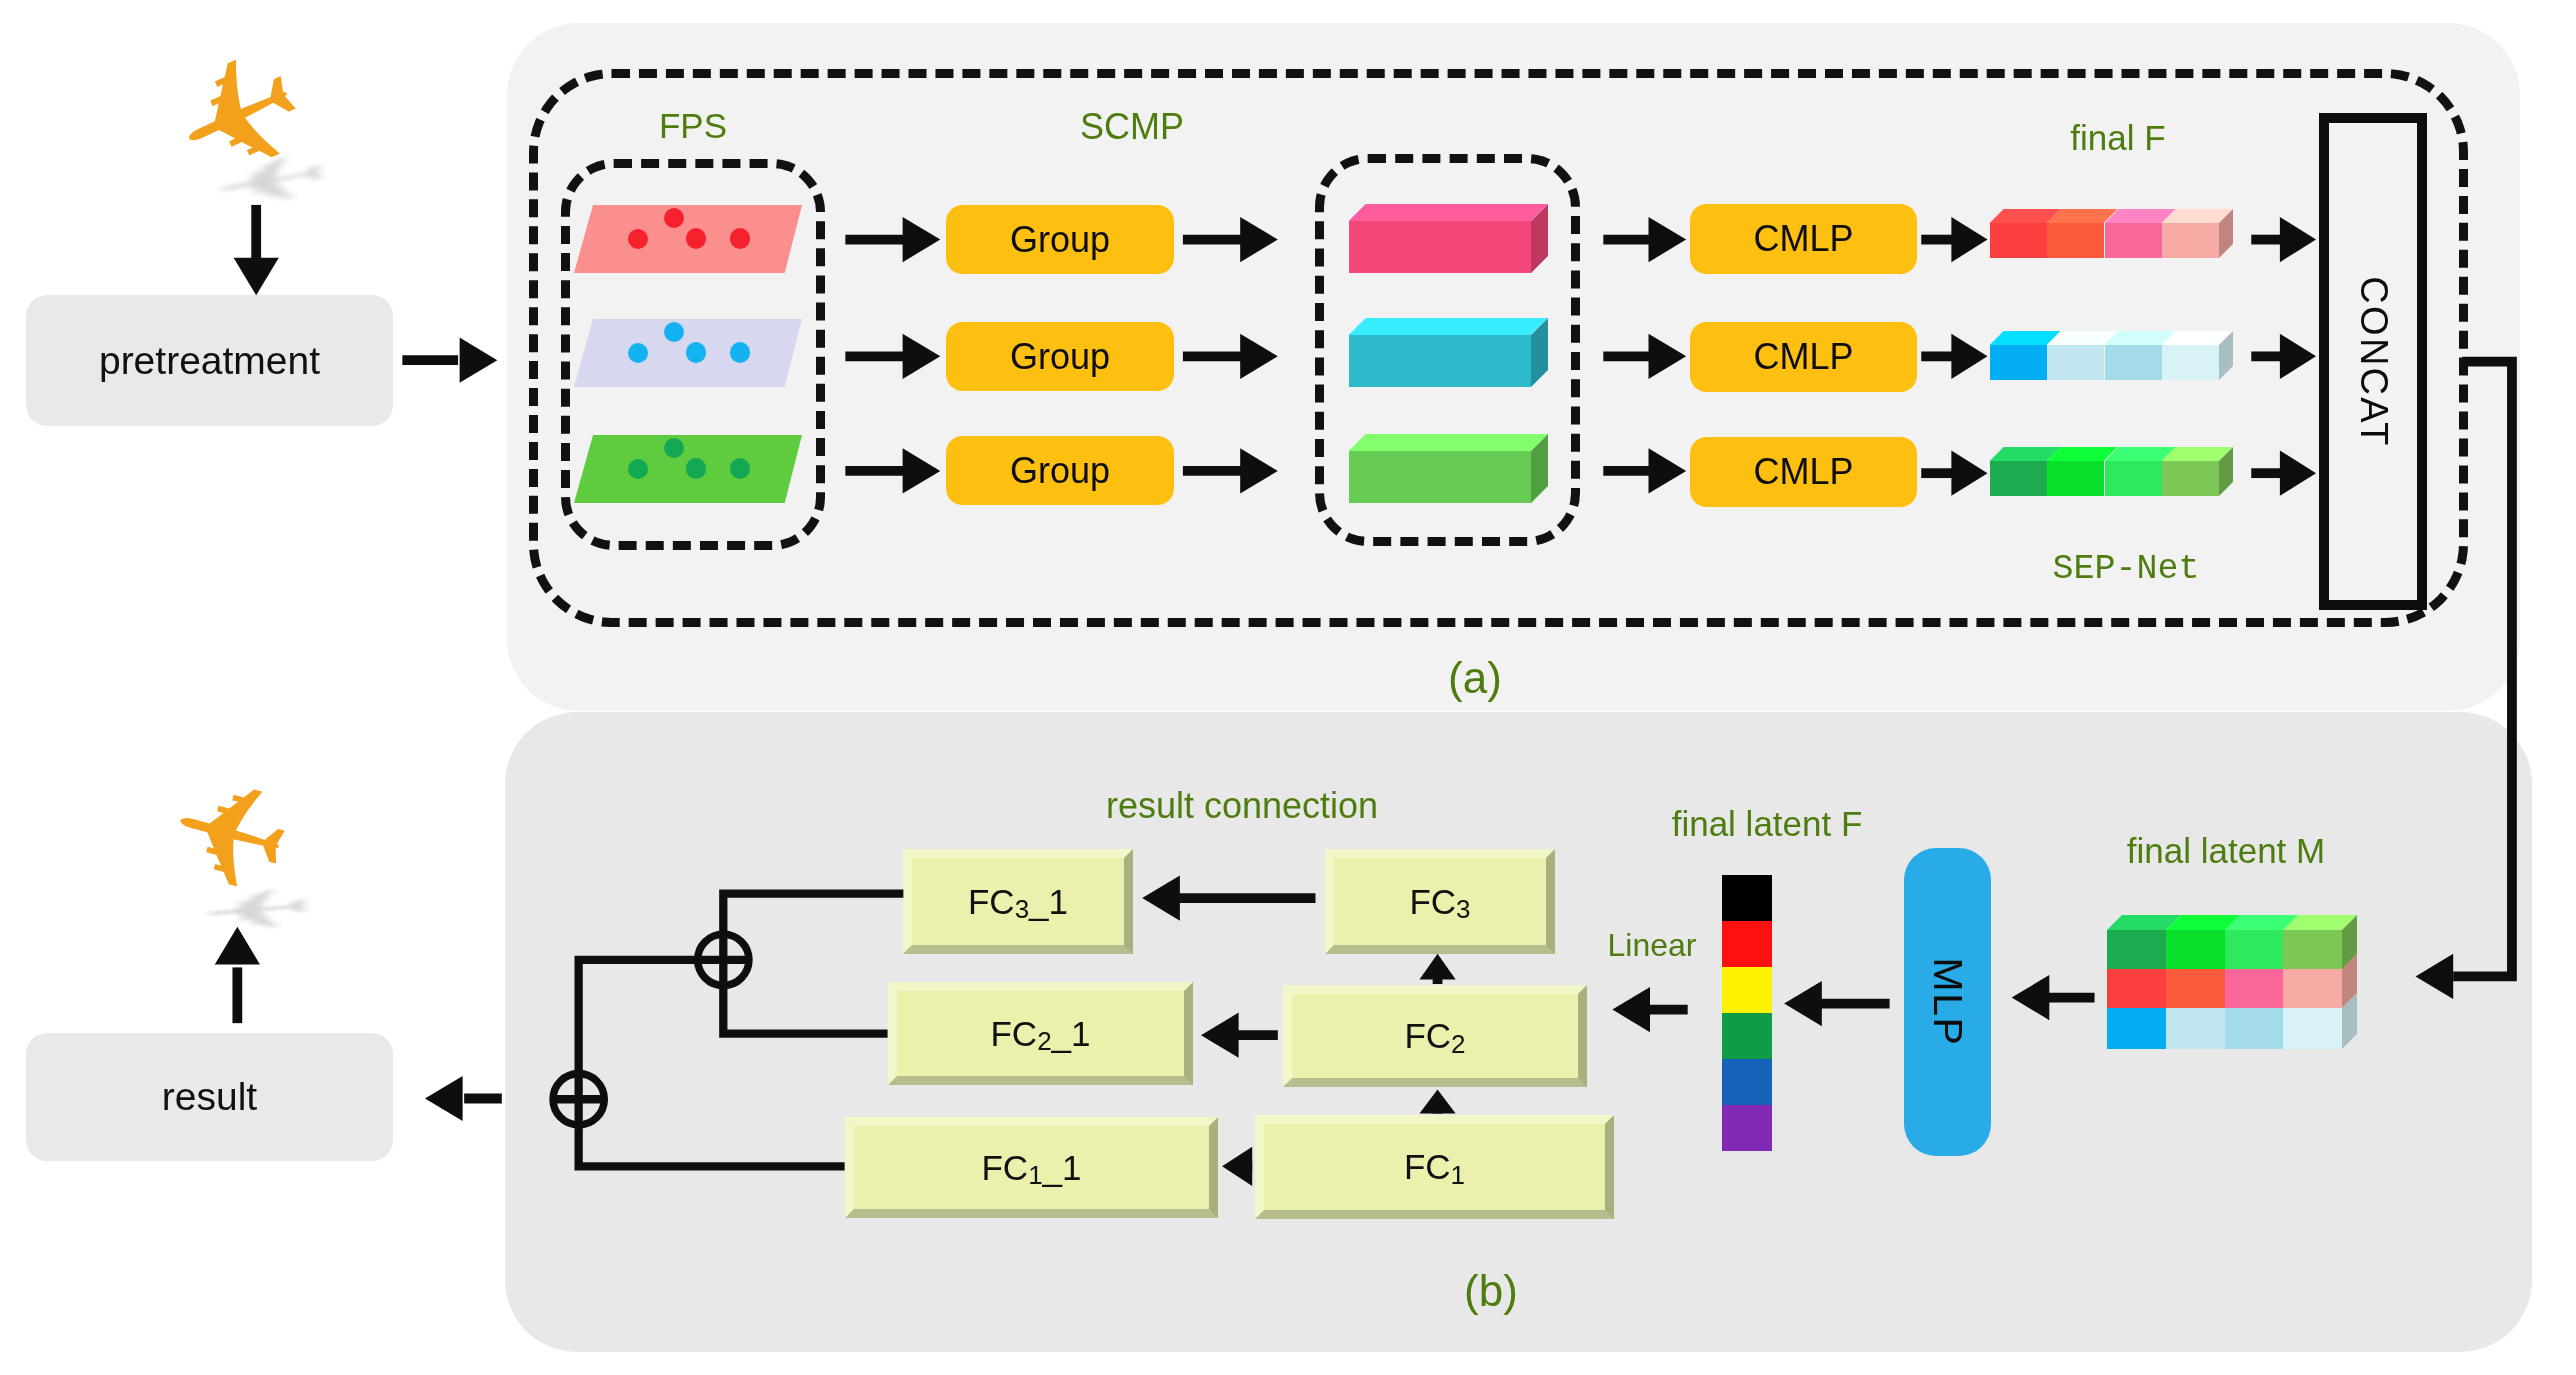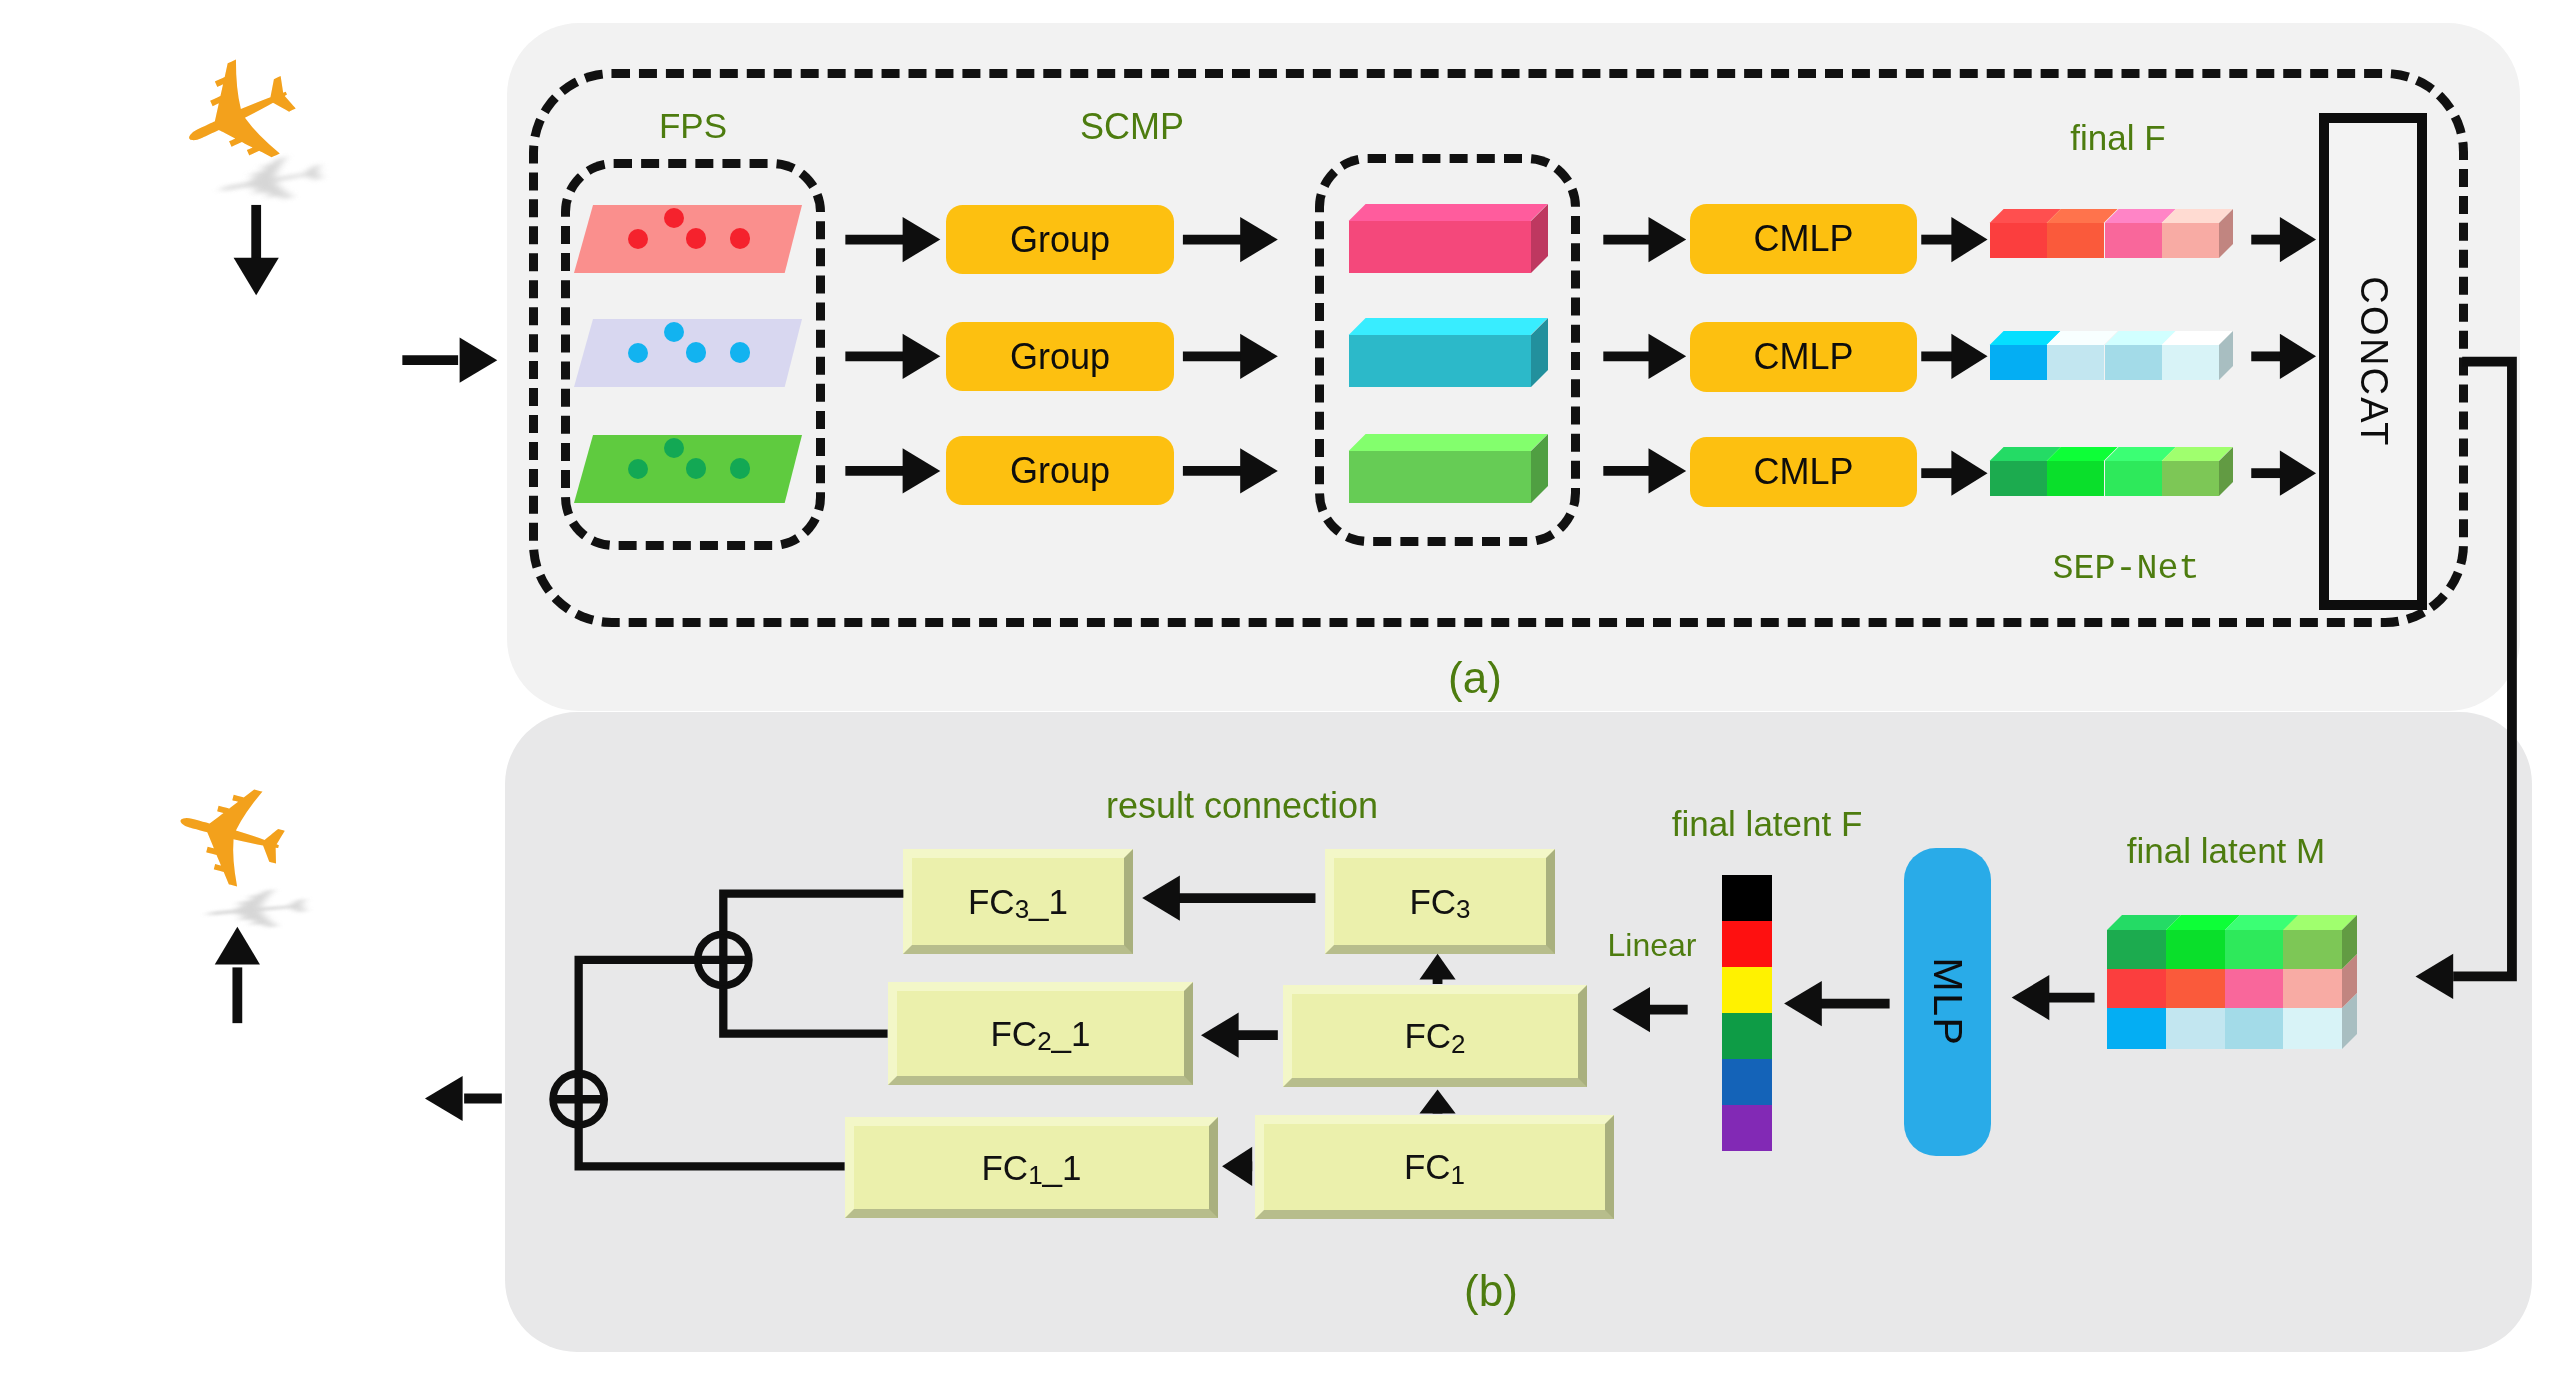--- a/index.html
+++ b/index.html
@@ -43,21 +43,27 @@
 <div id="canvas">
 
   <div class="panel" style="left: 507px; top: 22.6px; width: 2013px; height: 688px; background-color: rgb(242, 242, 242);"></div>
   <div class="panel" style="left: 505px; top: 712px; width: 2027px; height: 640px; background-color: rgb(232, 232, 233);"></div>
 
   <div class="plane" style="left:177px;top:30px;width:181px;height:188px;">
     <span class="shadow" style="left:34px;top:68px;font-size:143px;transform:scaleX(-1) rotate(10deg) scaleY(0.42);">✈</span>
     <span class="body" style="left:0px;top:0px;font-size:151px;transform:scaleX(-1) rotate(25deg);">✈</span>
   </div>
 
-
+  <div class="graybox" style="left:26px;top:295px;width:367px;height:131px;">
+    <span>pretreatment</span>
+  </div>
+
+  <div class="graybox" style="left:26px;top:1033px;width:367px;height:128px;">
+    <span>result</span>
+  </div>
 
   <div class="plane" style="left:170px;top:753px;width:181px;height:188px;">
     <span class="shadow" style="left:30px;top:79px;font-size:136px;transform:scaleX(-1) rotate(5deg) scaleY(0.40);">✈</span>
     <span class="body" style="left:0px;top:0px;font-size:143px;transform:scaleX(-1) rotate(-15deg);">✈</span>
   </div>
 
   <div class="dashedbox" style="left:529px;top:69px;width:1921px;height:540px;border-radius:83px;"></div>
 
   <div class="lbl" style="left:693px;top:126px;font-size:35px;">FPS</div>
 

